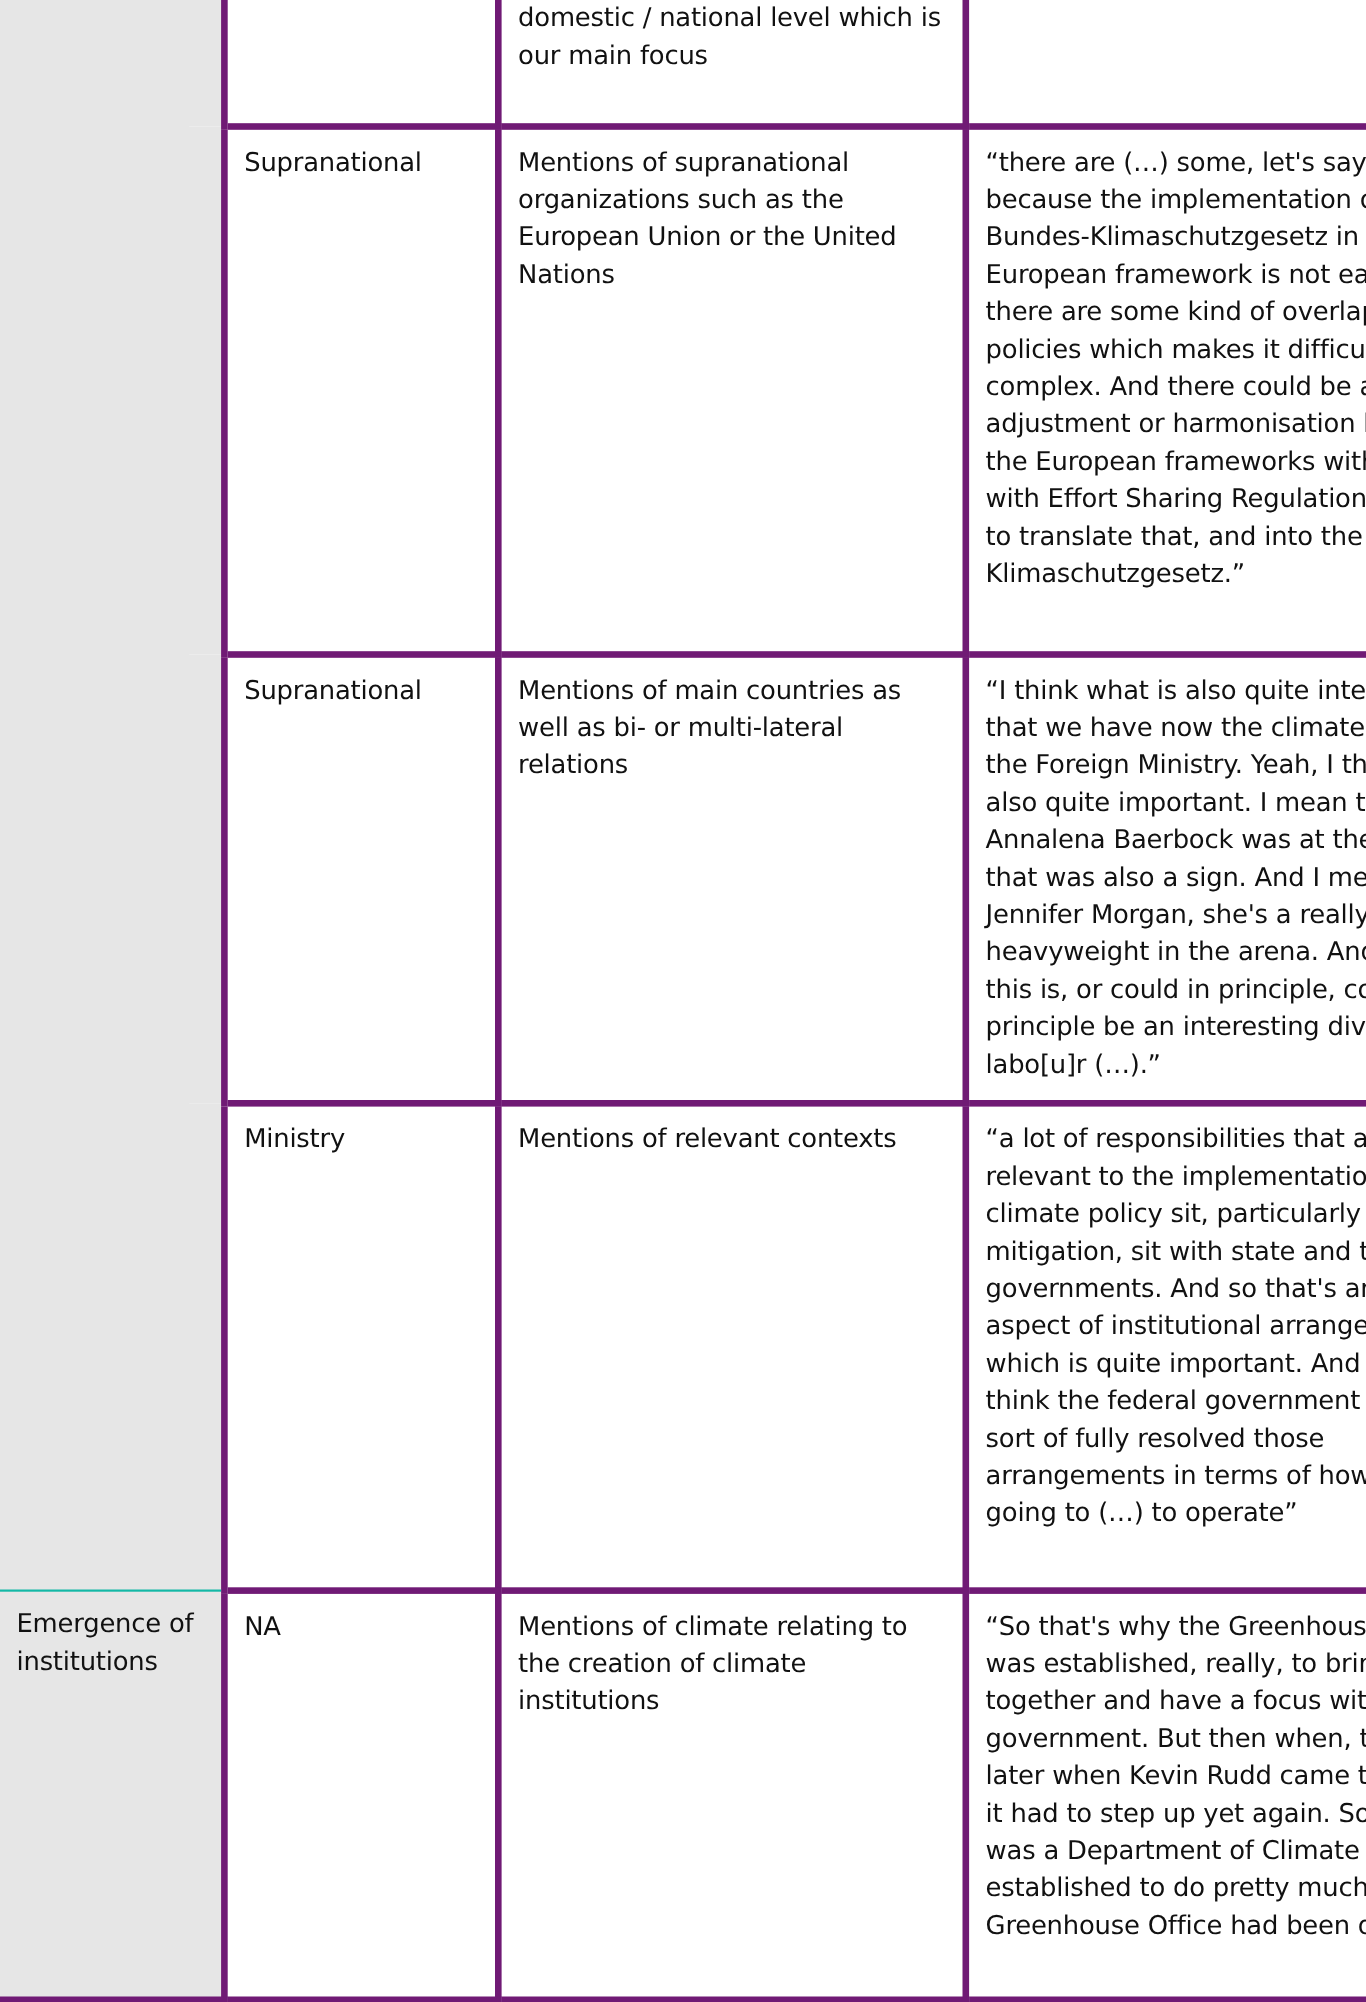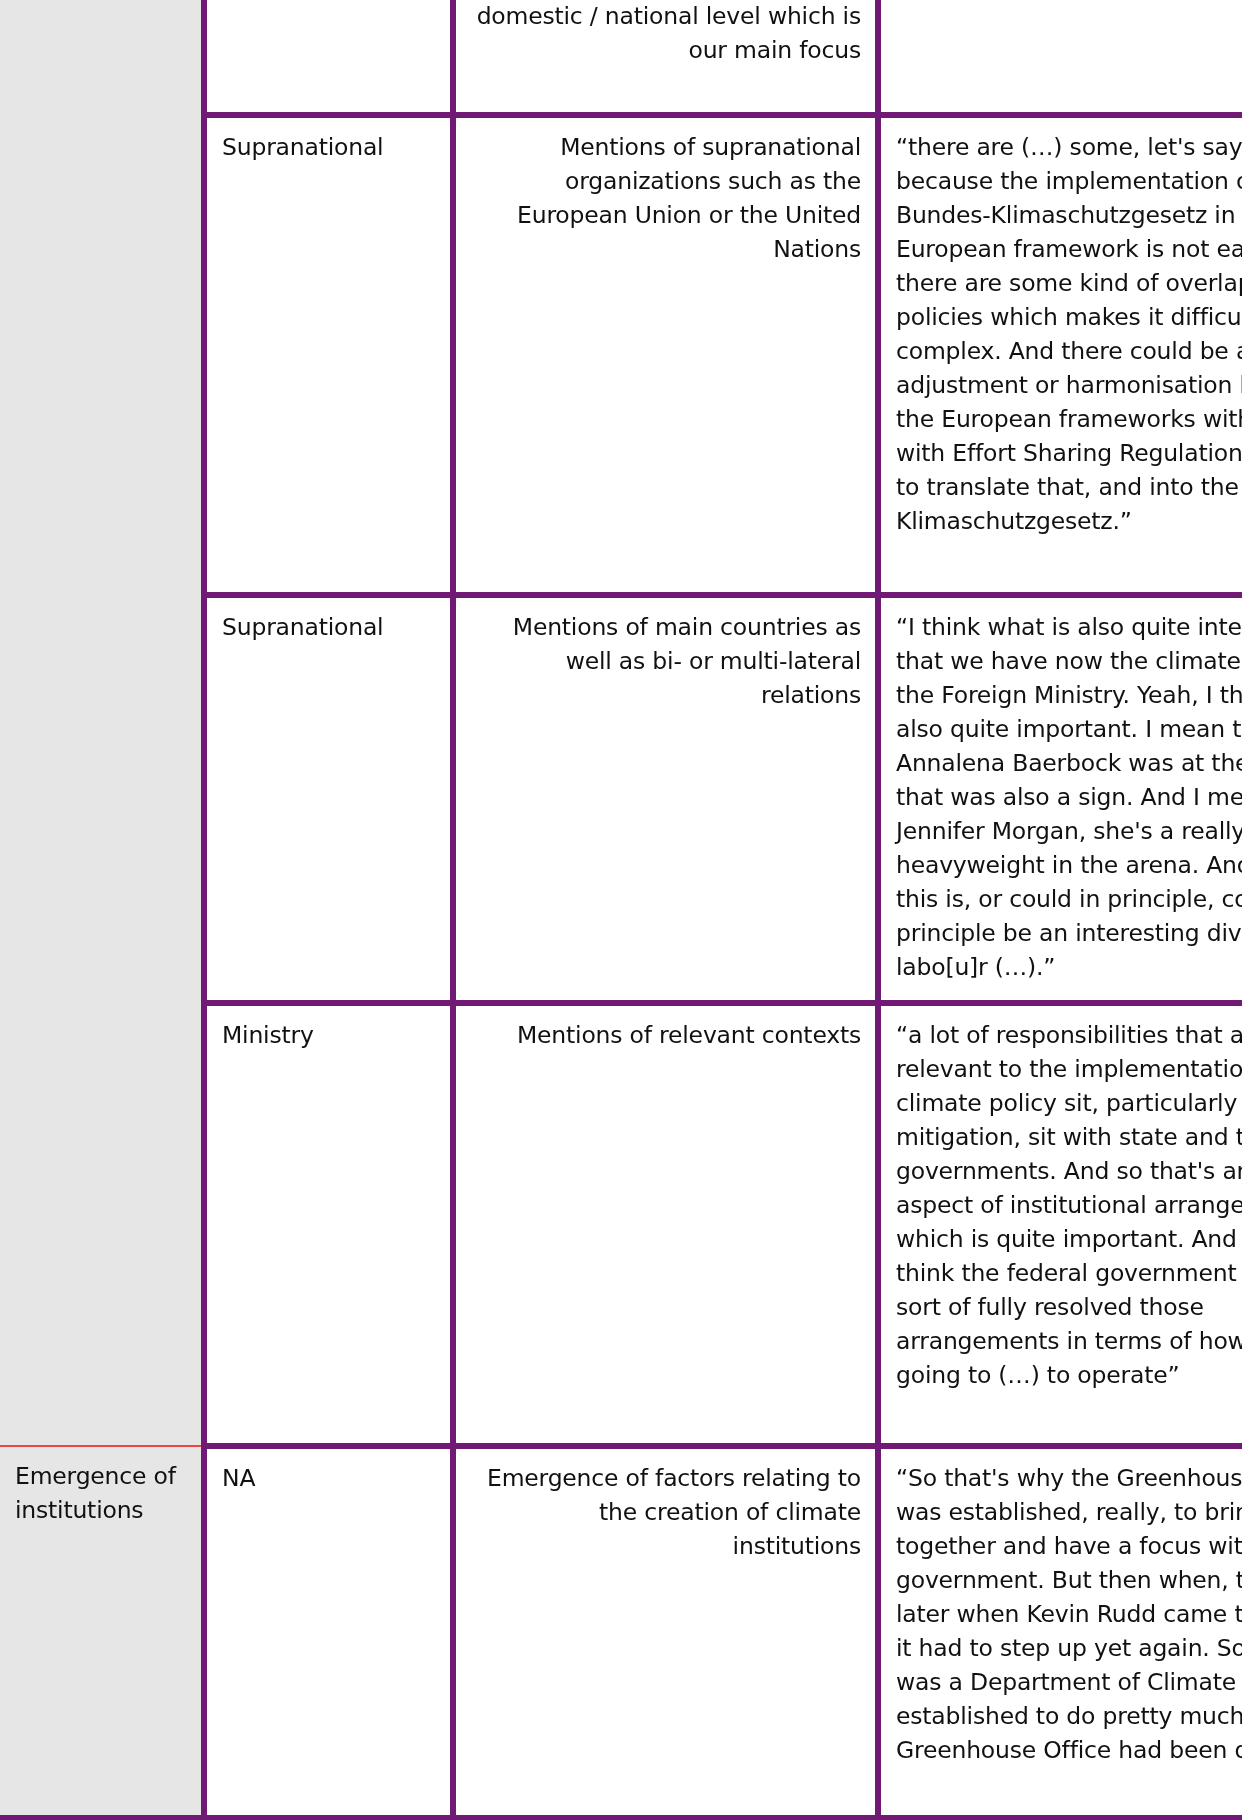--- a/index.html
+++ b/index.html
@@ -35,21 +35,21 @@
       vertical-align: top;
       border: 6px solid #701a75;
       padding: 12px 14px 14px 15px;
       font-size: 23.5px;
       line-height: 34px;
       letter-spacing: -0.2px;
       word-wrap: break-word;
     }
     table.coding-table td.c1 { width: 172px; background: #e6e6e6; border-left: none; }
     table.coding-table td.c2 { width: 214px; }
-    table.coding-table td.c3 { width: 390px; text-align: right; }
+    table.coding-table td.c3 { width: 390px; }
     table.coding-table td.c4 { width: 466px; border-right: none; }
     table.coding-table td.c1.cont { border-top: none; border-bottom: none; }
     table.coding-table tr.cont-top td { border-top: none; padding-top: 0; }
     table.coding-table tr.cont-top td.c2,
     table.coding-table tr.cont-top td.c4 { }
     .quote { letter-spacing: -0.1px; }
   </style>
 </head>
 <body>
 
@@ -75,19 +75,19 @@
       <td class="c3">Mentions of main countries as well as bi- or multi-lateral relations</td>
       <td class="c4 quote">“I think what is also quite interesting is that we have now the climate issue in the Foreign Ministry. Yeah, I think this is also quite important. I mean that, Annalena Baerbock was at the COP, so that was also a sign. And I mean, Jennifer Morgan, she's a really heavyweight in the arena. And I think this is, or could in principle, could in principle be an interesting division of labo[u]r (…).”</td>
     </tr>
     <tr style="height:443px;">
       <td class="c1 cont"></td>
       <td class="c2">Ministry</td>
       <td class="c3">Mentions of relevant contexts</td>
       <td class="c4 quote">“a lot of responsibilities that are relevant to the implementation of climate policy sit, particularly on mitigation, sit with state and territory governments. And so that's another aspect of institutional arrangements, which is quite important. And I don't think the federal government has yet sort of fully resolved those arrangements in terms of how they're going to (…) to operate”</td>
     </tr>
     <tr style="height:372px;">
-      <td class="c1" style="border-top:2px solid #ef4444;margin-top:32px;">Emergence of institutions</td>
+      <td class="c1" style="border-top:2px solid #14b8a6;margin-top:32px;">Emergence of institutions</td>
       <td class="c2">NA</td>
-      <td class="c3">Emergence of factors relating to the creation of climate institutions</td>
+      <td class="c3">Mentions of climate relating to the creation of climate institutions</td>
       <td class="c4 quote">“So that's why the Greenhouse Office was established, really, to bring it all together and have a focus within government. But then when, ten years later when Kevin Rudd came to power, it had to step up yet again. So there was a Department of Climate Change, established to do pretty much what the Greenhouse Office had been doing.”</td>
     </tr>
   </tbody>
 </table>
 
 </body></html>

